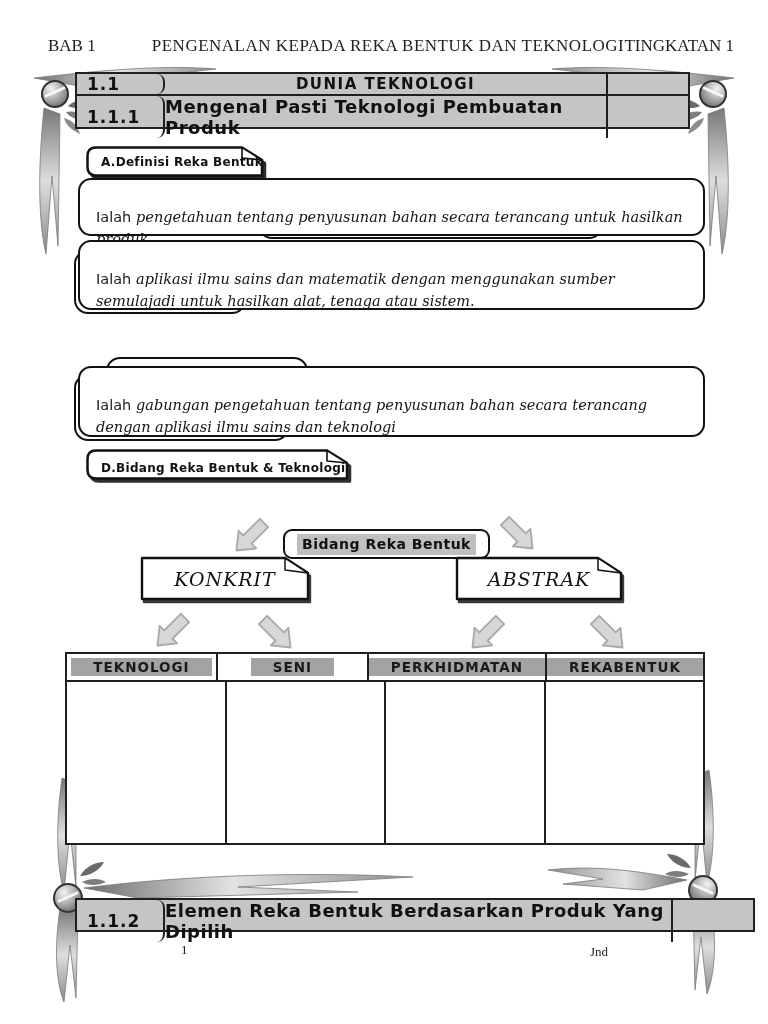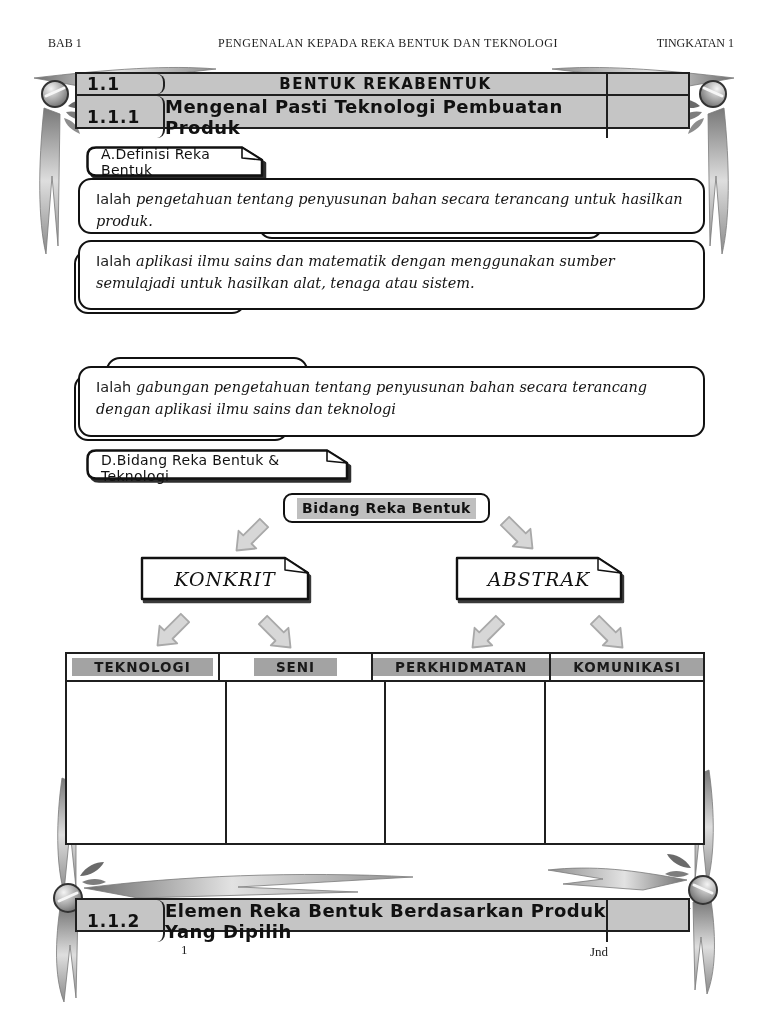--- a/index.html
+++ b/index.html
@@ -3,51 +3,51 @@
 <meta charset="utf-8">
 <style>
   * { margin:0; padding:0; box-sizing:border-box; }
   html,body { background:#ffffff; }
   .page {
     position:relative; width:768px; height:1024px; background:#fff;
     font-family:"DejaVu Sans", sans-serif; color:#111; overflow:hidden;
   }
   
   .runhead { position:absolute; top:36px; left:0; width:768px; height:20px;
-    font-family:"Liberation Serif", serif; font-size:12px; color:#222; }
+    font-family:"Liberation Serif", serif; font-size:17px; color:#222; }
   .runhead .l { position:absolute; left:48px; }
   .runhead .c { position:absolute; left:4px; width:768px; text-align:center; letter-spacing:0.5px; }
   .runhead .r { position:absolute; right:34px; }
   .footer { position:absolute; font-family:"Liberation Serif", serif; font-size:13px; color:#222; }
   
   .gtable { position:absolute; display:flex; flex-direction:column;
     border:2px solid #1f1f1f; background:#c5c5c5; }
   .gtable .row { display:flex; flex:1; }
   .gtable .row + .row { border-top:2px solid #1f1f1f; }
   .gtable .cell { display:flex; align-items:center; }
   .gtable .code { width:88px; border-right:2px solid #1f1f1f; padding-left:10px;
     font-weight:bold; font-size:17px; letter-spacing:1px;border-radius:8px; }
   .gtable .title { flex:1; justify-content:center; font-weight:bold; font-size:18px; letter-spacing:0.5px; }
   .gtable .blank { width:82px; border-left:2px solid #1f1f1f; }
   .bigtitle { font-size:15px !important; letter-spacing:1.5px !important; }
   
   .tab { position:absolute; }
   .tab svg { position:absolute; inset:0; filter:drop-shadow(3px 3px 0 #2e2e2e); }
   .tab .lbl { position:relative; z-index:1; height:100%; display:flex; align-items:center;
-    padding-left:16px; font-weight:normal; font-size:14px; letter-spacing:0.3px; }
+    padding-left:16px; font-weight:bold; font-size:12px; letter-spacing:0.3px; }
   
   .defbox { position:absolute; }
   .defbox .shadow { position:absolute; border:2px solid #111; border-radius:14px; background:#fff; z-index:0; }
   .defbox .face { position:absolute; inset:0; background:#fff; border:2.5px solid #111;
-    border-radius:13px; z-index:1; padding:9px 16px; font-size:15px; line-height:1.45; }
+    border-radius:13px; z-index:1; padding:27px 16px; font-size:15px; line-height:1.45; }
   .lead { font-family:"DejaVu Sans", sans-serif; font-size:14.5px; color:#222; }
   .ital { font-family:"DejaVu Serif", serif; font-style:italic; font-size:14.5px; color:#141414; }
   
   .rootbox { position:absolute; border:2.5px solid #111; border-radius:9px; background:#fff;
-    display:flex; align-items:center; justify-content:center; }
+    display:flex; align-items:center; justify-content:center;margin-top:36px; }
   .rootbox .bar { background:#bfbfbf; width:88%; height:21px; display:flex; align-items:center;
     justify-content:center; font-weight:bold; font-size:14px; letter-spacing:0.5px; }
   .branch { position:absolute; }
   .branch svg { position:absolute; inset:0; filter:drop-shadow(2px 3px 0 #3a3a3a); }
   .branch .lbl { position:relative; z-index:1; height:100%; display:flex; align-items:center; justify-content:center;
     font-family:"DejaVu Serif", serif; font-style:italic; font-size:19px; letter-spacing:1px; color:#111; }
   .arrow { position:absolute; width:47px; height:47px; }
   
   .ftable { position:absolute; border:2px solid #1f1f1f; display:flex; flex-direction:column; background:#fff; }
   .ftable .hrow { display:flex; height:28px; border-bottom:2px solid #1f1f1f; }
@@ -131,21 +131,21 @@
 
   <div class="runhead">
     <span class="l">BAB 1</span>
     <span class="c">PENGENALAN KEPADA REKA BENTUK DAN TEKNOLOGI</span>
     <span class="r">TINGKATAN 1</span>
   </div>
 
   <div class="gtable" style="left:75px; top:72px; width:615px; height:57px;">
     <div class="row">
       <div class="cell code">1.1</div>
-      <div class="cell title bigtitle">BENTUK REKABENTUK</div>
+      <div class="cell title bigtitle">DUNIA TEKNOLOGI</div>
       <div class="cell blank"></div>
     </div>
     <div class="row">
       <div class="cell code">1.1.1</div>
       <div class="cell title">Mengenal Pasti Teknologi Pembuatan Produk</div>
       <div class="cell blank"></div>
     </div>
   </div>
 
   <div class="tab" style="left:85px; top:146px; width:180px; height:31px;">
@@ -233,32 +233,32 @@
       <div class="fcell">
           <span class="hl">TEKNOLOGI</span>
         </div>
       <div class="fcell">
           <span class="hl">SENI</span>
         </div>
       <div class="fcell">
           <span class="hl">PERKHIDMATAN</span>
         </div>
       <div class="fcell">
-          <span class="hl">KOMUNIKASI</span>
+          <span class="hl">REKABENTUK</span>
         </div>
     </div>
     <div class="brow">
       <div class="fcell"></div>
       <div class="fcell"></div>
       <div class="fcell"></div>
       <div class="fcell"></div>
     </div>
   </div>
 
-  <div class="gtable" style="left:75px; top:898px; width:615px; height:34px;">
+  <div class="gtable" style="left:75px; top:898px; width:680px; height:34px;">
     <div class="row">
       <div class="cell code">1.1.2</div>
       <div class="cell title">Elemen Reka Bentuk Berdasarkan Produk Yang Dipilih</div>
       <div class="cell blank"></div>
     </div>
   </div>
 
   <div class="footer" style="left:181px; top:942px;">1</div>
   <div class="footer" style="left:590px; top:944px;">Jnd</div>
 

